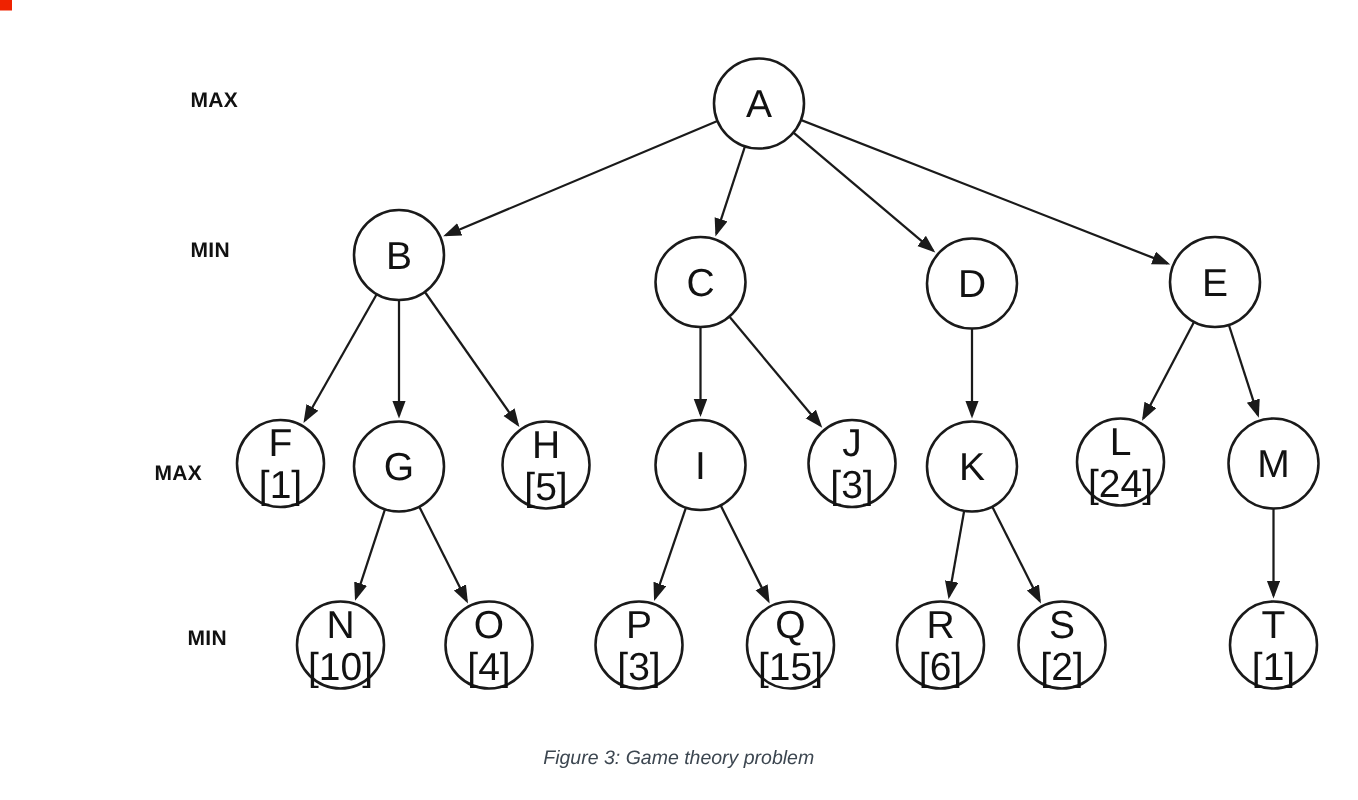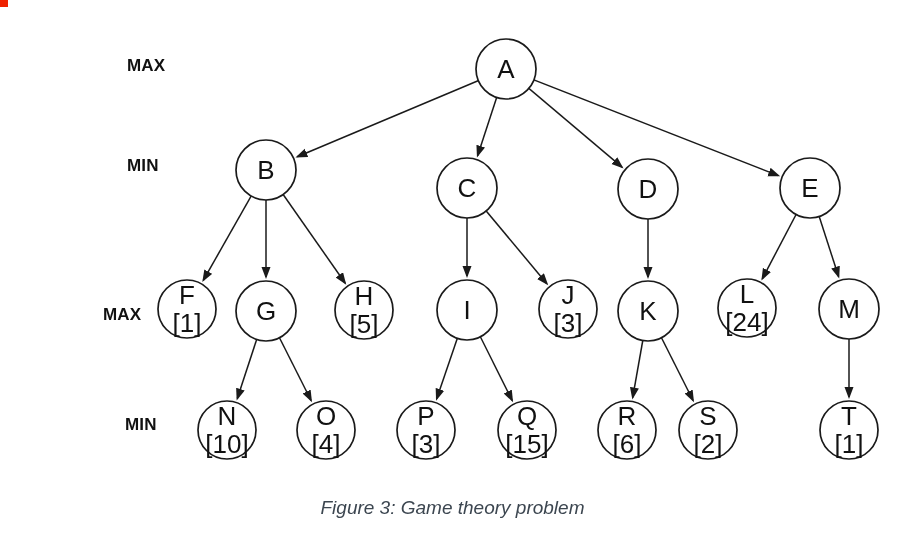--- a/index.html
+++ b/index.html
@@ -11,31 +11,31 @@
     overflow:hidden;
   }
   #red-marker{
     position:absolute;left:0;top:0;width:8px;height:7px;
   }
   #tree-svg{position:absolute;left:0;top:0;}
   .level-label{
     position:absolute;
     transform:translateY(-50%);
     font-weight:bold;
-    font-size:17px;
+    font-size:14px;
     color:#111111;
     letter-spacing:0.2px;
     white-space:nowrap;
   }
   #caption{
     position:absolute;
     left:0;right:0;top:497px;
     text-align:center;
     font-style:italic;
-    font-size:19px;
+    font-size:13px;
     color:#3c4650;
   }
   .node-letter, .node-value{
     font-family:"Liberation Sans", sans-serif;
     font-size:26px;
     fill:#111111;
   }
 </style>
 </head>
 <body>

